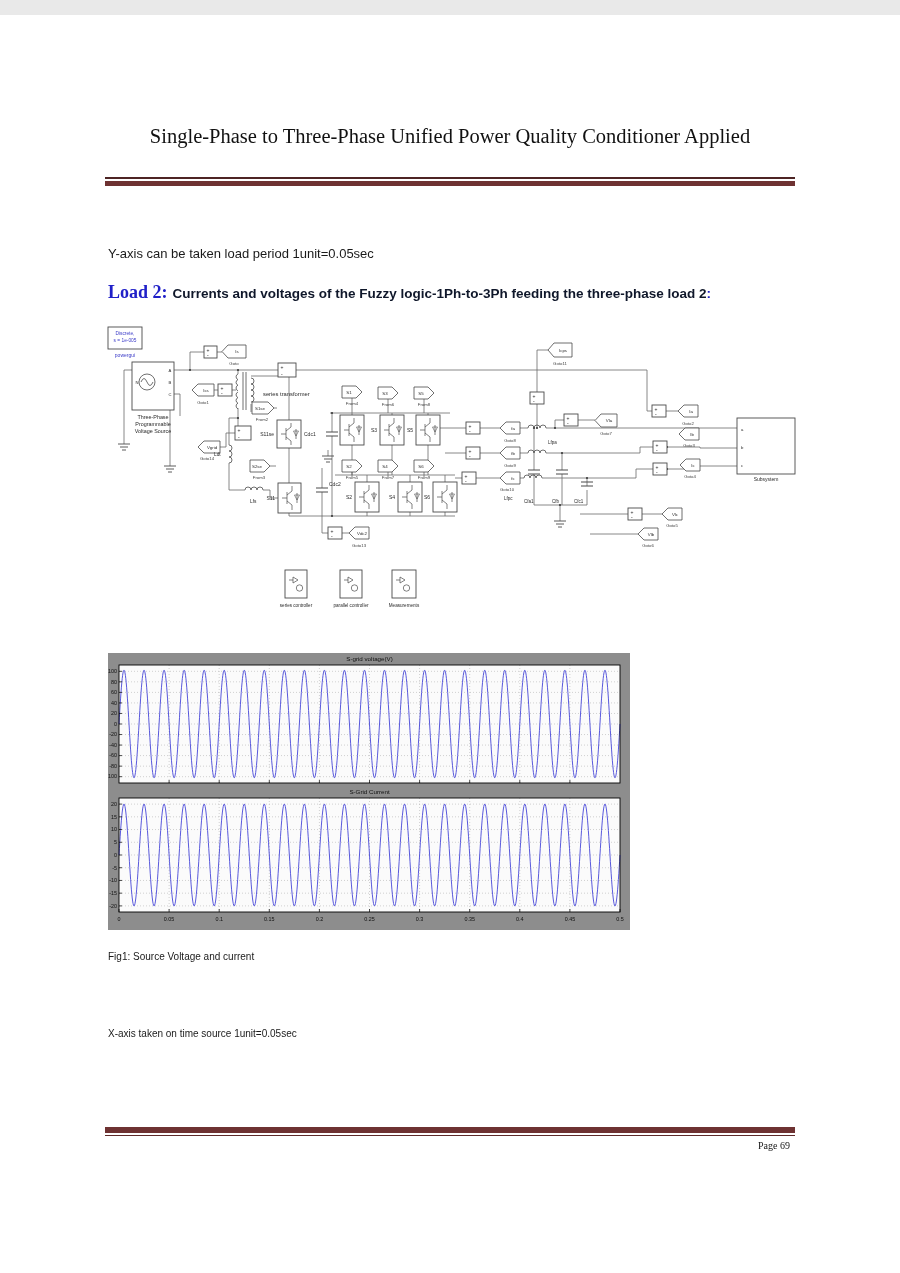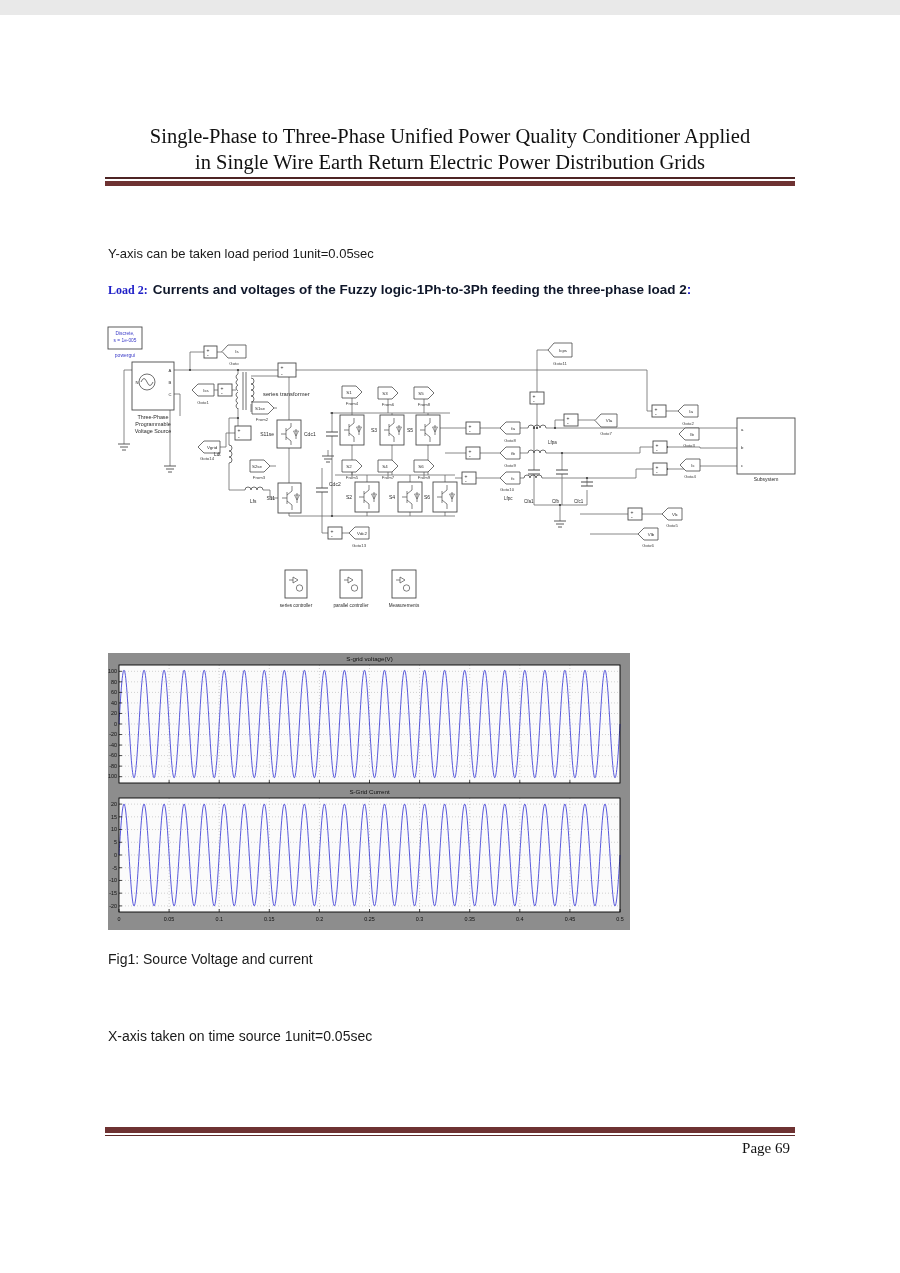--- a/index.html
+++ b/index.html
@@ -4,40 +4,39 @@
 <style>
   html,body{margin:0;padding:0;background:#e9e9e9;}
   .page{position:relative;width:900px;height:1273px;background:#ffffff;margin:15px auto;
         font-family:"Liberation Sans",sans-serif;overflow:hidden;color:#1a1a1a;}
   .title{position:absolute;left:90px;top:108px;width:720px;text-align:center;
          font-family:"Liberation Serif",serif;font-size:20.5px;line-height:26px;color:#111;}
   .rule-top-thin{position:absolute;left:105px;top:162px;width:690px;height:2px;background:#4d2424;}
   .rule-top-thick{position:absolute;left:105px;top:165.5px;width:690px;height:5.5px;background:#6e3232;}
   .body-line{position:absolute;left:108px;font-size:13px;color:#1a1a1a;}
   .load2{position:absolute;left:108px;top:267px;font-size:13.5px;}
-  .load2-label{font-family:"Liberation Serif",serif;font-weight:bold;color:#2020c8;font-size:12px;}
+  .load2-label{font-family:"Liberation Serif",serif;font-weight:bold;color:#2020c8;font-size:18px;}
   .load2-text{font-weight:bold;color:#0f172a;margin-left:5px;}
   .load2-colon{font-weight:bold;color:#2020c8;}
   #diagram{position:absolute;left:100px;top:305px;width:700px;height:290px;}
   #scope{position:absolute;left:108px;top:638px;width:522px;height:277px;background:#8d8d8d;}
-  .caption{position:absolute;left:108px;font-size:14px;color:#1a1a1a;}
+  .caption{position:absolute;left:108px;font-size:10px;color:#1a1a1a;}
   .rule-bot-thick{position:absolute;left:105px;top:1112px;width:690px;height:5.5px;background:#6e3232;}
   .rule-bot-thin{position:absolute;left:105px;top:1119.5px;width:690px;height:1.8px;background:#5f2a2a;}
   .page-num{position:absolute;right:110px;top:1125px;font-family:"Liberation Serif",serif;
-            font-size:15px;color:#141414;}
+            font-size:10px;color:#141414;}
   svg text{font-family:"Liberation Sans",sans-serif;}
 </style>
 </head>
 <body>
 
 <div class="page">
 
   <div class="title">
     <div>Single-Phase to Three-Phase Unified Power Quality Conditioner Applied</div>
-    <div>in Single Wire Earth Return Electric Power Distribution Grids</div>
   </div>
   <div class="rule-top-thin"></div>
   <div class="rule-top-thick"></div>
 
   <div class="body-line" style="top:231px">Y-axis can be taken load period 1unit=0.05sec</div>
 
   <div class="load2">
     <span class="load2-label">Load 2:</span><span class="load2-text">Currents and voltages of the Fuzzy logic-1Ph-to-3Ph feeding the three-phase load 2</span><span class="load2-colon">:</span>
   </div>
 

